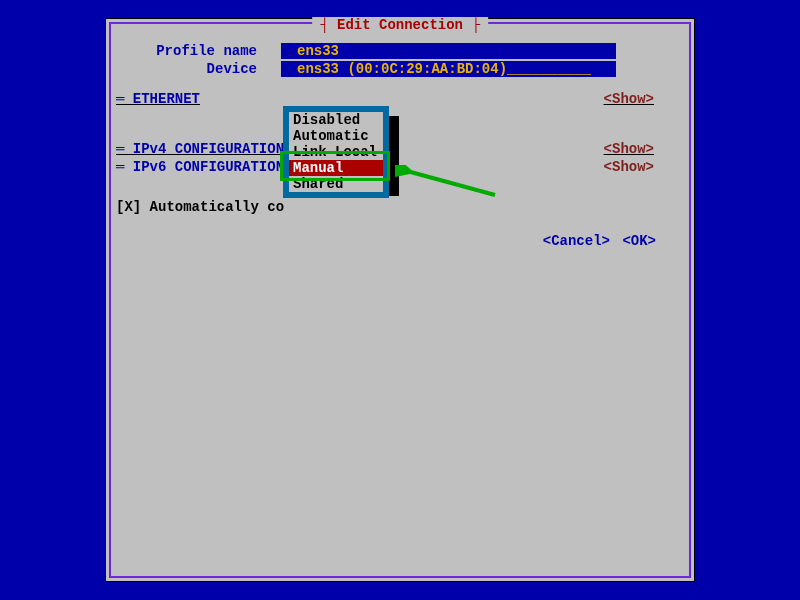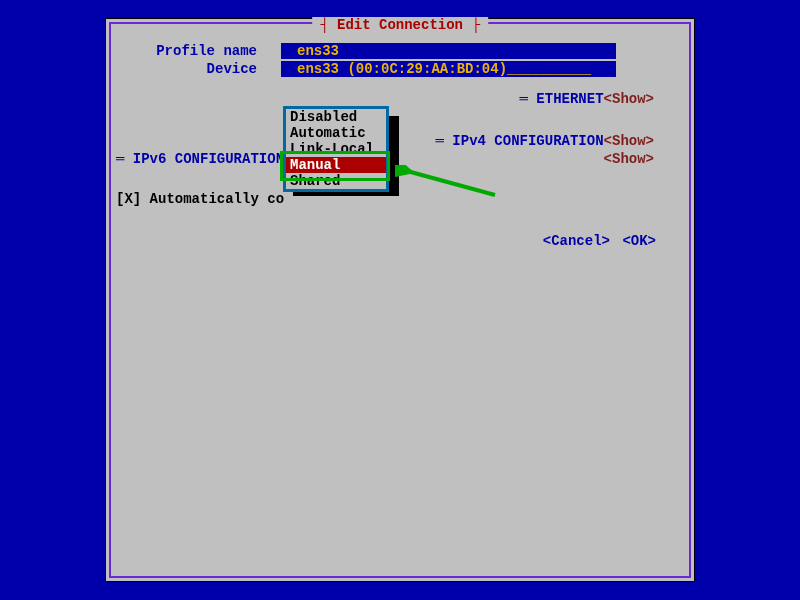--- a/index.html
+++ b/index.html
@@ -65,23 +65,24 @@
     .field-value {
       background: #0000AA;
       color: #eab308;
       padding: 0 16px;
       flex: 1;
       max-width: 335px;
       white-space: pre;
     }
     .section-row {
       display: flex;
-      justify-content: flex-end;
+      justify-content: space-between;
       margin-top: 14px;
       margin-left: 0px;
+      text-decoration: underline;
     }
     .section-label {
       color: #0000AA;
     }
     .section-link {
       color: #7f1d1d;
       margin-right: 30px;
     }
     .config-row {
       display: flex;
@@ -103,21 +104,21 @@
     }
     .button-row span {
       margin-left: 4px;
     }
     .dropdown {
       position: absolute;
       left: 283px;
       top: 106px;
       width: 106px;
       background: #C0C0C0;
-      border: 3px solid #0369a1;
+      border: 6px solid #0369a1;
       z-index: 10;
     }
     .dropdown-item {
       color: #000;
       padding: 0 4px;
       cursor: pointer;
       white-space: pre;
     }
     .dropdown-item.selected {
       background: #AA0000;
@@ -166,21 +167,21 @@
     <div class="field-row">
       <div class="field-label">Device</div>
       <div class="field-value">ens33 (00:0C:29:AA:BD:04)__________</div>
     </div>
 
     <div class="section-row">
       <span class="section-label">═ ETHERNET</span>
       <span class="section-link">&lt;Show&gt;</span>
     </div>
 
-    <div class="section-row" style="margin-top:26px;">
+    <div class="section-row" style="margin-top:34px;">
       <span class="section-label">═ IPv4 CONFIGURATION</span>
       <span class="section-link">&lt;Show&gt;</span>
     </div>
     <div class="config-row">
       <span class="section-label">═ IPv6 CONFIGURATION</span>
       <span class="section-link">&lt;Show&gt;</span>
     </div>
 
     <div class="checkbox-row checkbox-first">[X] Automatically co</div>
   </div>

